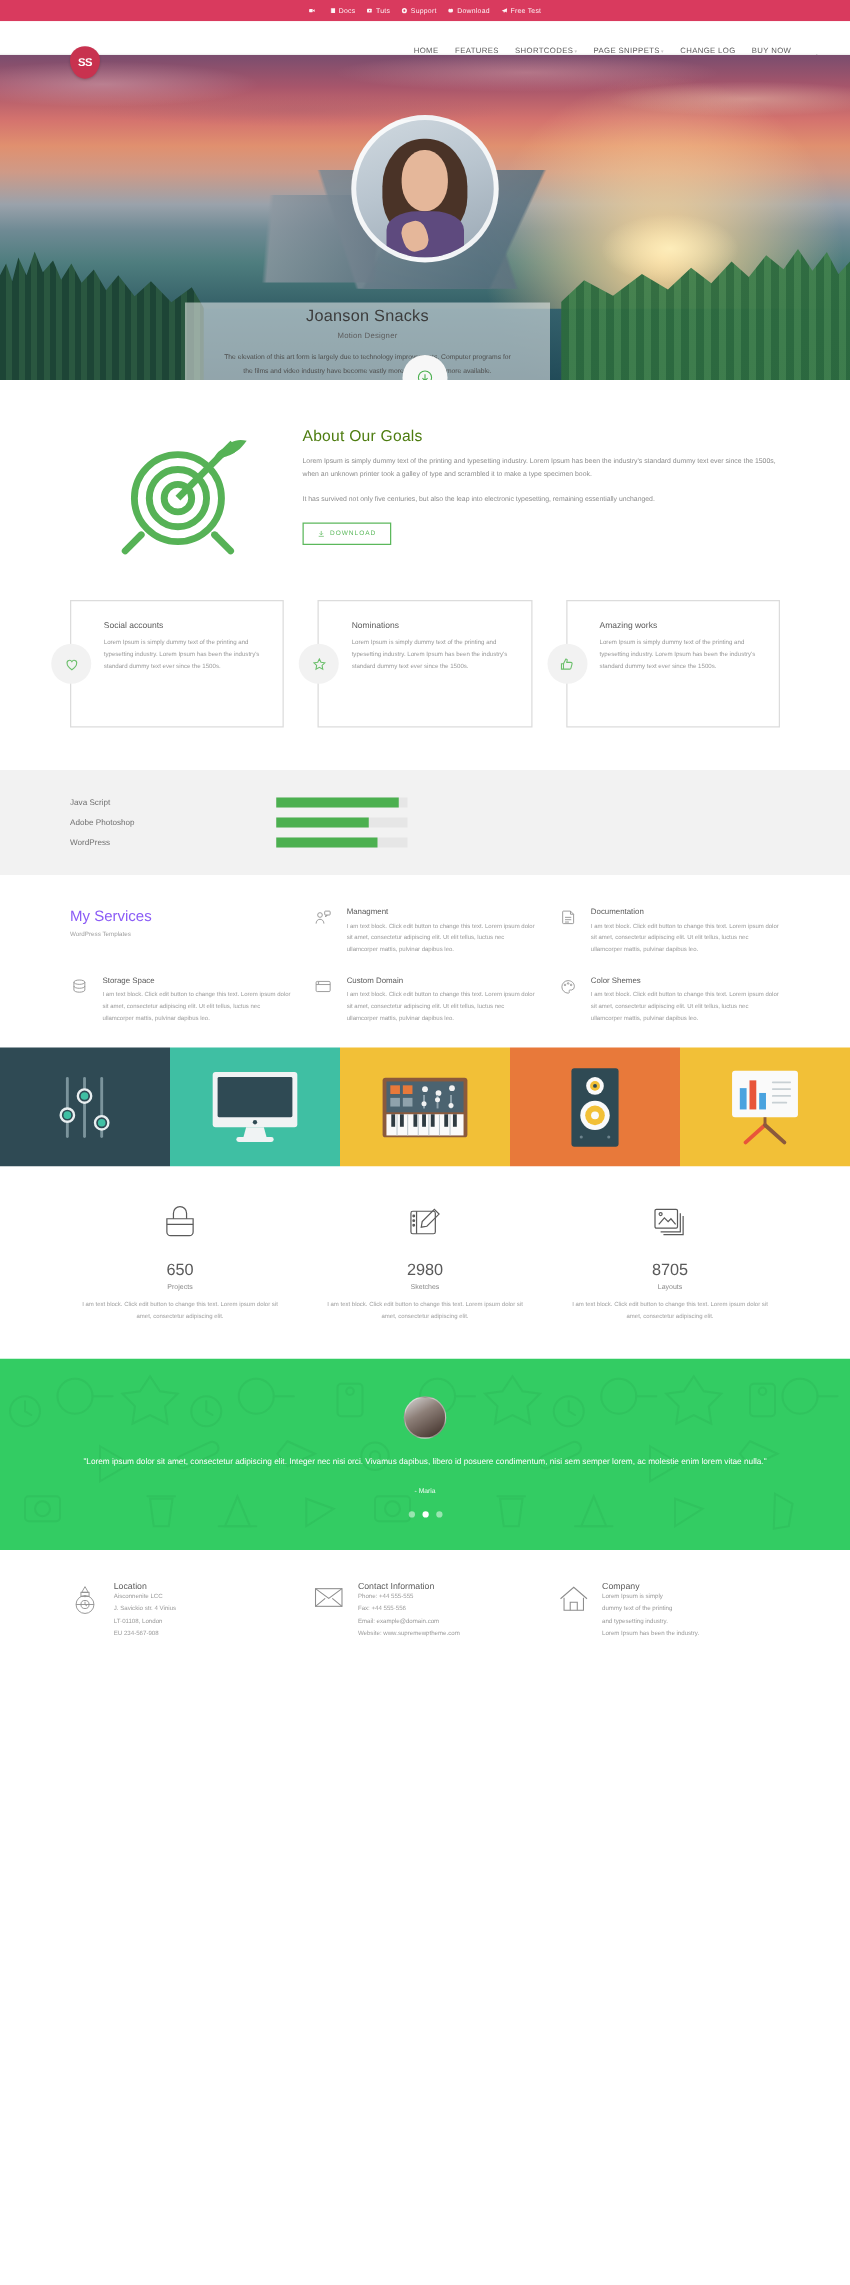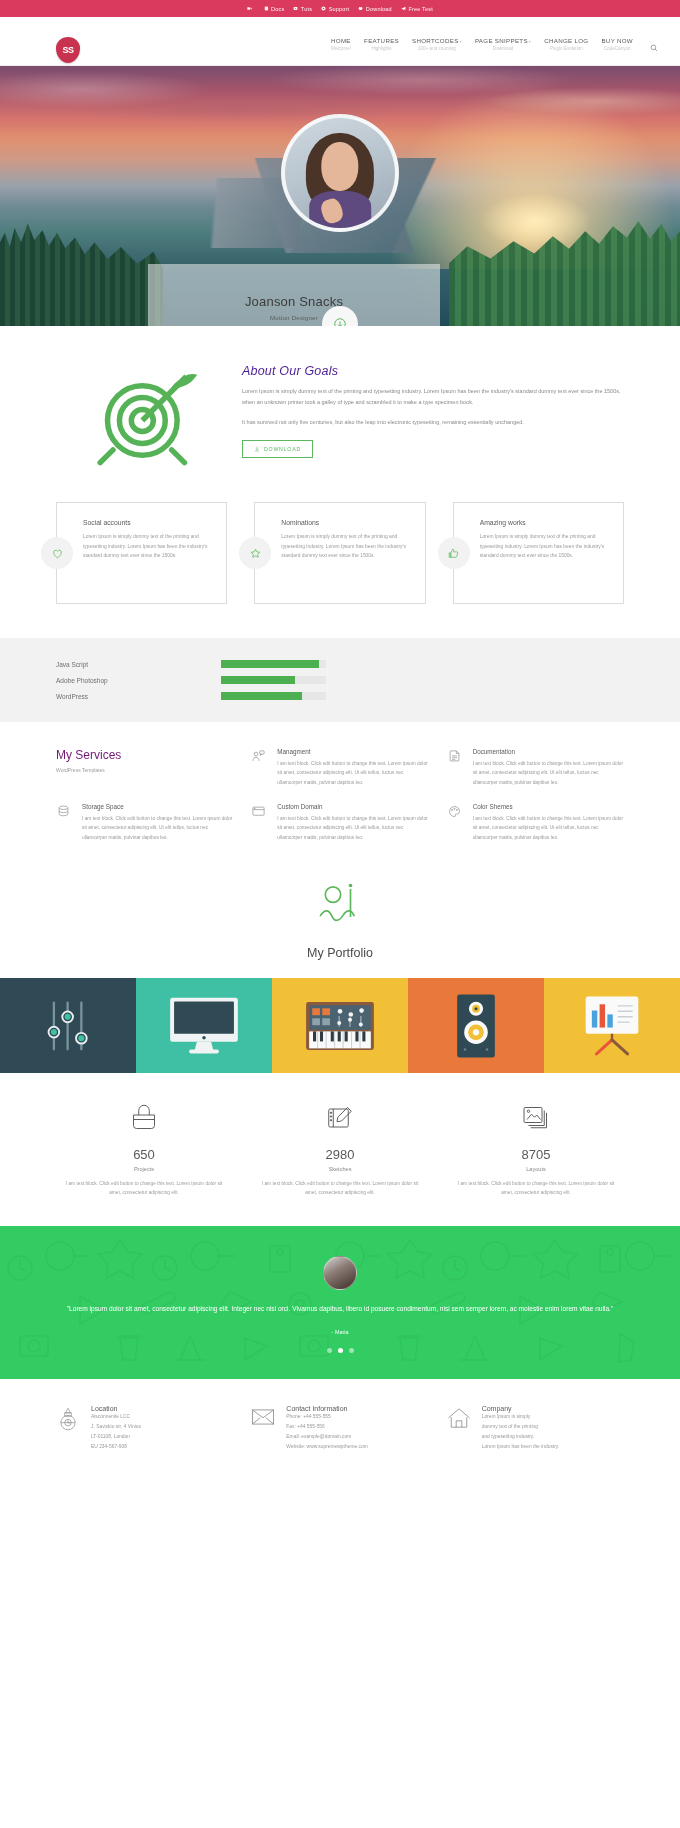--- a/index.html
+++ b/index.html
@@ -18,21 +18,21 @@
     height:17px;
     display:flex; align-items:center; justify-content:center;
     gap:9px;
     font-size:5.5px; color:#fff; letter-spacing:.2px;
   }
   .topbar .tb-item { display:flex; align-items:center; gap:2.5px; opacity:.95; }
   .topbar svg { display:block; }
 
   
   .nav {
-    height:49px; background:#fff;
+    height:27px; background:#fff;
     display:flex; align-items:center;
     border-bottom:1px solid #f0f0f0;
     position:relative;
   }
   .logo {
     position:absolute; left:56px; top:20px;
     width:24px; height:26px;
     background:#c8324f;
     border-radius:50% 50% 50% 50% / 42% 42% 58% 58%;
     display:flex; align-items:center; justify-content:center;
@@ -122,42 +122,42 @@
     background:#5e4a7e;
   }
   .avatar-ring .a-arm {
     position:absolute; left:34%; bottom:4%; width:18%; height:22%;
     background:#e5b79a; border-radius:40%; transform:rotate(-18deg);
   }
 
   .hero-card {
     position:absolute; left:148px; top:198px; width:292px;
     background:rgba(240,240,240,.55);
-    padding:30px 28px 18px;
+    padding:3px 28px 18px;
     text-align:center; z-index:4;
   }
   .hero-card h1 { font-size:13px; font-weight:400; color:#3c3c3c; letter-spacing:.2px; }
   .hero-card .role { font-size:6.2px; color:#5c5c5c; margin-top:5px; letter-spacing:.2px; }
   .hero-card .desc { font-size:5.4px; line-height:2.0; color:#4d4d4d; margin-top:9px; }
 
   .scroll-circle {
     position:absolute; left:50%; bottom:-16px; transform:translateX(-50%);
     width:36px; height:36px; border-radius:50%;
     background:#f7f7f7; z-index:8;
     display:flex; align-items:center; justify-content:center;
   }
 
   
   .sec { padding:0 56px; }
 
   
   .about { display:flex; padding-top:34px; padding-bottom:20px; }
   .about .target { width:180px; display:flex; align-items:center; justify-content:center; }
   .about .about-txt { flex:1; padding-left:6px; padding-top:4px; }
-  .about h2 { font-size:12.5px; font-weight:400; color:#4c1d95; letter-spacing:.2px;font-style:italic; }
+  .about h2 { font-size:12.5px; font-weight:400; color:#4d7c0f; letter-spacing:.2px; }
   .about p { font-size:5.5px; line-height:2.05; color:#8a8a8a; margin-top:8px; }
   .btn-dl {
     display:inline-flex; align-items:center; gap:4px;
     margin-top:12px; padding:5px 11px;
     border:1px solid #5cb85c; color:#5cb85c;
     font-size:5.2px; letter-spacing:.8px; background:#fff; cursor:pointer;
   }
 
   
   .boxes { display:flex; gap:27px; padding-top:12px; padding-bottom:34px; }
@@ -180,21 +180,21 @@
   .skill-name { width:165px; font-size:6.5px; color:#6f6f6f; }
   .skill-track { width:105px; height:8px; background:#e6e6e6; }
   .skill-fill {
     height:8px; background:#4cb050;
     background-image: repeating-linear-gradient(45deg, rgba(255,255,255,.18) 0 3px, rgba(255,255,255,0) 3px 6px);
   }
 
   
   .services { padding:26px 56px 18px; }
   .srv-grid { display:grid; grid-template-columns:repeat(3,1fr); column-gap:18px; row-gap:16px; }
-  .srv-head h2 { font-size:12px; font-weight:400; color:#701a75; }
+  .srv-head h2 { font-size:12px; font-weight:400; color:#8b5cf6; }
   .srv-head .sub { font-size:5px; color:#9d9d9d; margin-top:5px; }
   .srv { display:flex; gap:8px; }
   .srv .ico { width:18px; flex:0 0 18px; padding-top:1px; }
   .srv h4 { font-size:6.3px; font-weight:400; color:#5a5a5a; }
   .srv p { font-size:4.8px; line-height:1.95; color:#9a9a9a; margin-top:4px; }
 
   
   .portfolio-head { text-align:center; padding:22px 0 18px; }
   .portfolio-head h2 { font-size:12.5px; font-weight:400; color:#4a4a4a; margin-top:4px; }
 
@@ -504,29 +504,20 @@
         </div>
         <div>
           <h4>Color Shemes</h4>
           <p>I am text block. Click edit button to change this text. Lorem ipsum dolor sit amet, consectetur adipiscing elit. Ut elit tellus, luctus nec ullamcorper mattis, pulvinar dapibus leo.</p>
         </div>
       </div>
 
     </div>
   </div>
 
-  <div class="portfolio-head">
-    <svg width="56" height="56" viewBox="0 0 80 80" fill="none" stroke="#5cb85c" stroke-width="2.4">
-      <circle cx="30" cy="18" r="11"></circle>
-      <line x1="55" y1="10" x2="55" y2="50"></line>
-      <circle cx="55" cy="5" r="2.6" fill="#5cb85c" stroke="none"></circle>
-      <path d="M12 48c6-9 12-9 16 0s10 9 16 0 12-9 16 0" stroke-linecap="round"></path>
-    </svg>
-    <h2>My Portfolio</h2>
-  </div>
 
   <div class="tiles">
     <div class="tile" id="tile0" style="background: rgb(47, 74, 84);">
       <svg width="46" height="58" viewBox="0 0 60 76">
         <rect x="10" y="6" width="3" height="64" rx="1.5" fill="#7b949c"></rect>
         <rect x="28" y="6" width="3" height="64" rx="1.5" fill="#7b949c"></rect>
         <rect x="46" y="6" width="3" height="64" rx="1.5" fill="#7b949c"></rect>
         <circle cx="11.5" cy="46" r="7" fill="#2f4a54" stroke="#e8eef0" stroke-width="2.5"></circle>
         <circle cx="11.5" cy="46" r="4" fill="#3fbfa3"></circle>
         <circle cx="29.5" cy="26" r="7" fill="#2f4a54" stroke="#e8eef0" stroke-width="2.5"></circle>

